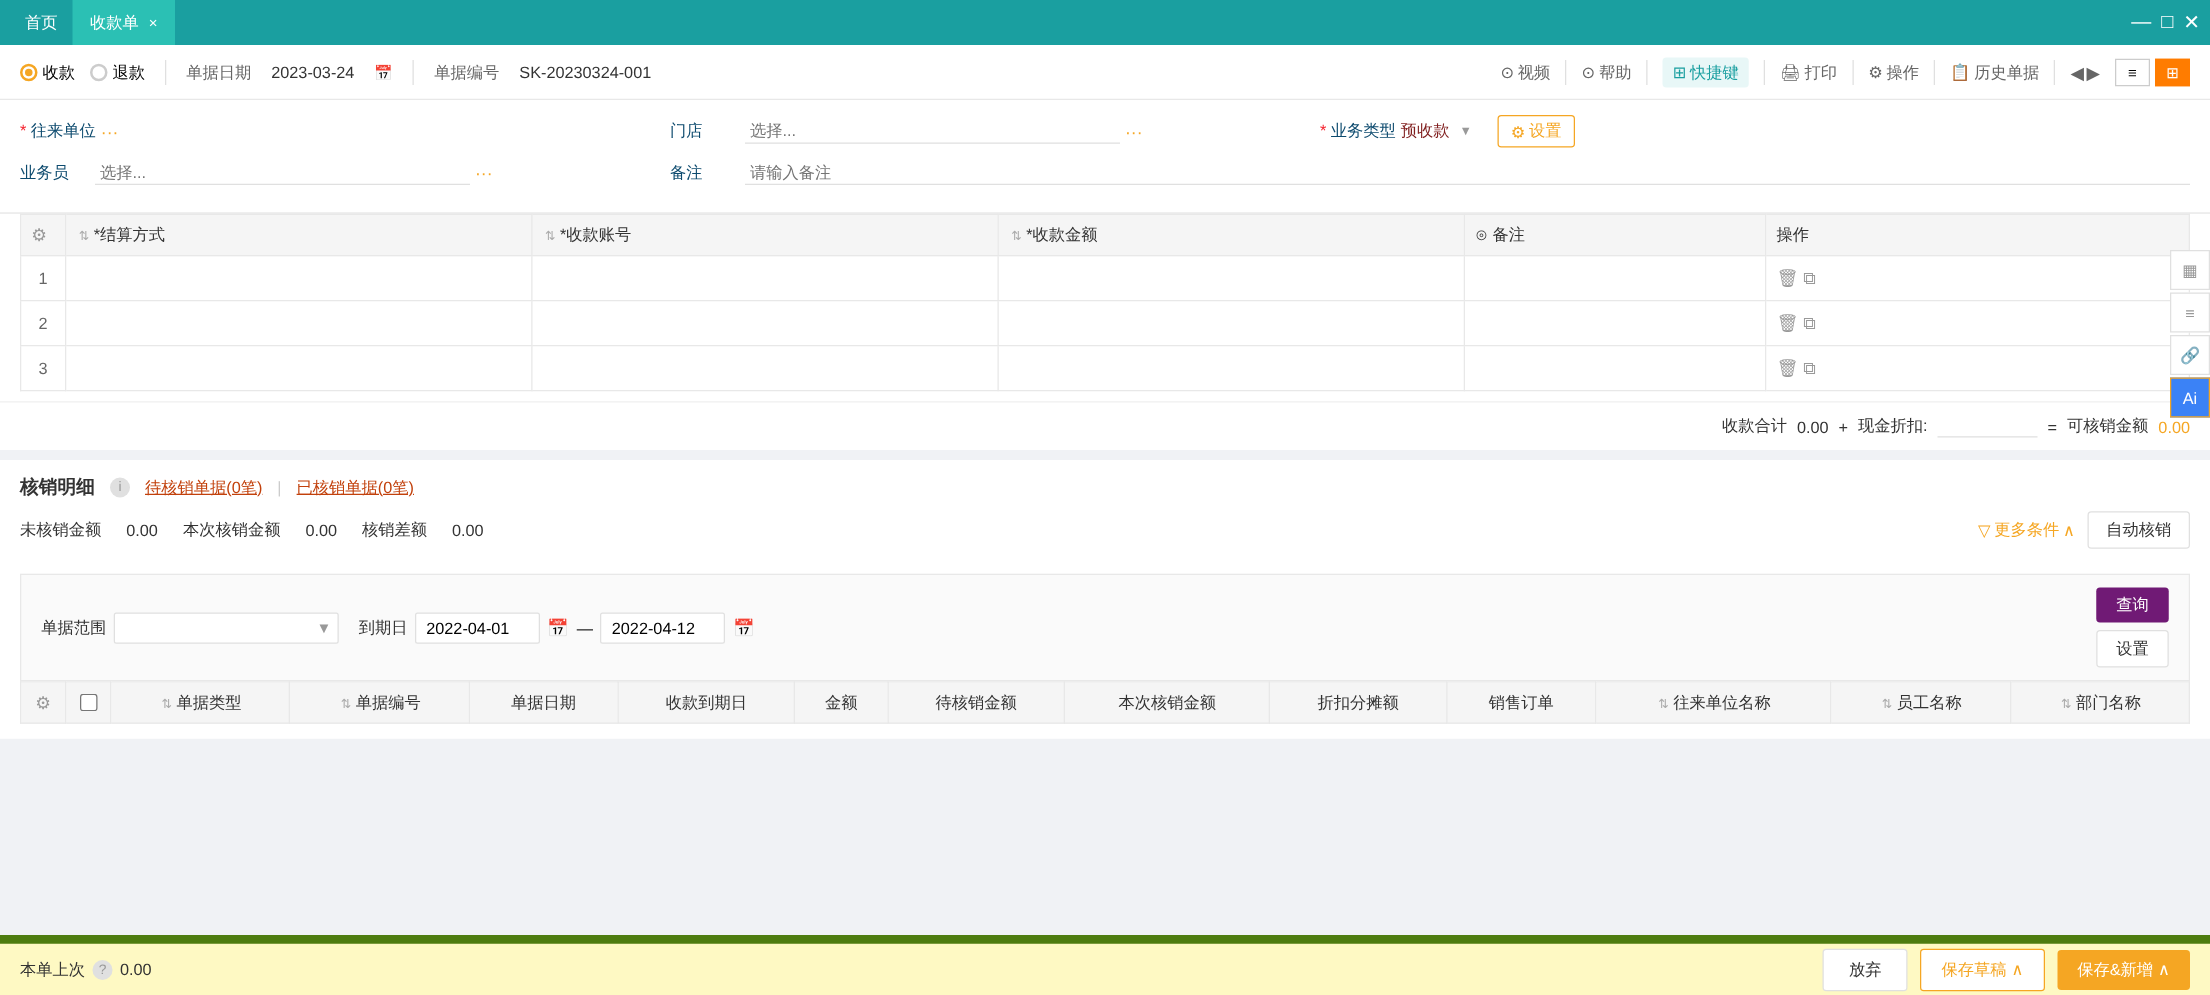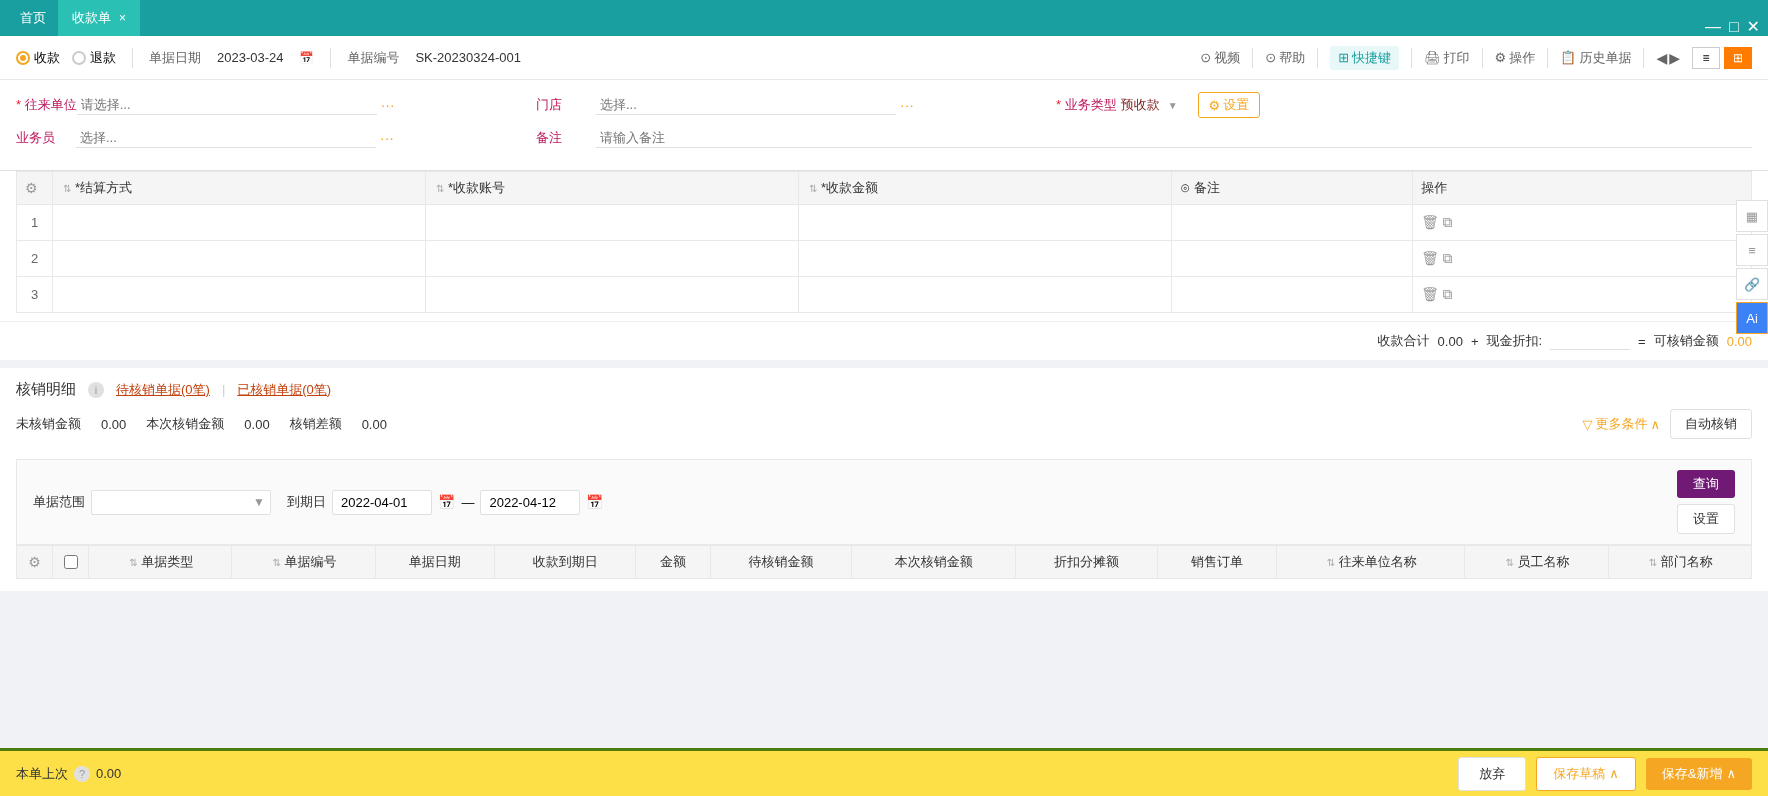--- a/index.html
+++ b/index.html
@@ -1,21 +1,21 @@
 <!DOCTYPE html>
 <html><head>
   <meta charset="utf-8">
   <style>
     * { box-sizing: border-box; margin: 0; padding: 0; font-family: 'Microsoft YaHei', Arial, sans-serif; font-size: 13px; }
     body { background: #f0f2f5; width: 1768px; min-height: 796px; overflow: hidden; }
 
     
     .top-nav {
       display: flex;
-      align-items: flex-end;
+      align-items: center;
       background: #1a9fa0;
       height: 36px;
       padding: 0 8px;
       color: #fff;
     }
     .top-nav-home {
       padding: 0 12px;
       height: 36px;
       line-height: 36px;
       color: #fff;
@@ -108,21 +108,21 @@
       align-items: center;
       margin-bottom: 10px;
       gap: 0;
     }
     .form-field {
       display: flex;
       align-items: center;
       flex: 1;
     }
     .form-field-label {
-      color: #be185d;
+      color: #0c4a6e;
       white-space: nowrap;
       min-width: 60px;
     }
     .form-field-label.required::before {
       content: '* ';
       color: #f5222d;
     }
     .form-input {
       border: none;
       border-bottom: 1px solid #e0e0e0;
@@ -217,21 +217,21 @@
       padding: 12px 16px;
     }
     .writeoff-header {
       display: flex;
       align-items: center;
       gap: 12px;
       margin-bottom: 10px;
     }
     .writeoff-title {
       font-size: 15px;
-      font-weight: normal;
+      font-weight: bold;
       color: #333;
     }
     .info-icon {
       color: #999;
       cursor: pointer;
       font-size: 13px;
       background: #e0e0e0;
       border-radius: 50%;
       width: 16px; height: 16px;
       display: inline-flex; align-items: center; justify-content: center;
@@ -357,22 +357,22 @@
     }
     .lower-table th.sortable { cursor: pointer; }
 
     
     .bottom-bar {
       position: fixed;
       bottom: 0;
       left: 0;
       right: 0;
       height: 48px;
-      background: #fde047;
-      border-top: 3px solid #4d7c0f;
+      background: #fef9c3;
+      border-top: 7px solid #4d7c0f;
       display: flex;
       align-items: center;
       padding: 0 16px;
       gap: 12px;
     }
     .bottom-left { display: flex; align-items: center; gap: 6px; color: #333; font-size: 13px; }
     .bottom-right { margin-left: auto; display: flex; align-items: center; gap: 10px; }
     .btn-abandon {
       background: #fff;
       border: 1px solid #e0e0e0;
@@ -516,21 +516,20 @@
   </div>
 </div>
 
 <div class="scroll-container">
 
   <div class="main-form">
     <div class="form-row">
 
       <div class="form-field" style="max-width: 480px;">
         <span class="form-field-label required">往来单位</span>
-        <input class="form-input" type="text" style="max-width: 300px;" placeholder="请选择...">
         <span class="form-more">···</span>
       </div>
 
       <div class="form-field" style="max-width: 480px; margin-left: 40px;">
         <span class="form-field-label">门店</span>
         <input class="form-input" type="text" style="max-width: 300px;" placeholder="选择...">
         <span class="form-more">···</span>
       </div>
 
       <div class="form-field" style="margin-left:40px; flex: 0 0 auto;">

